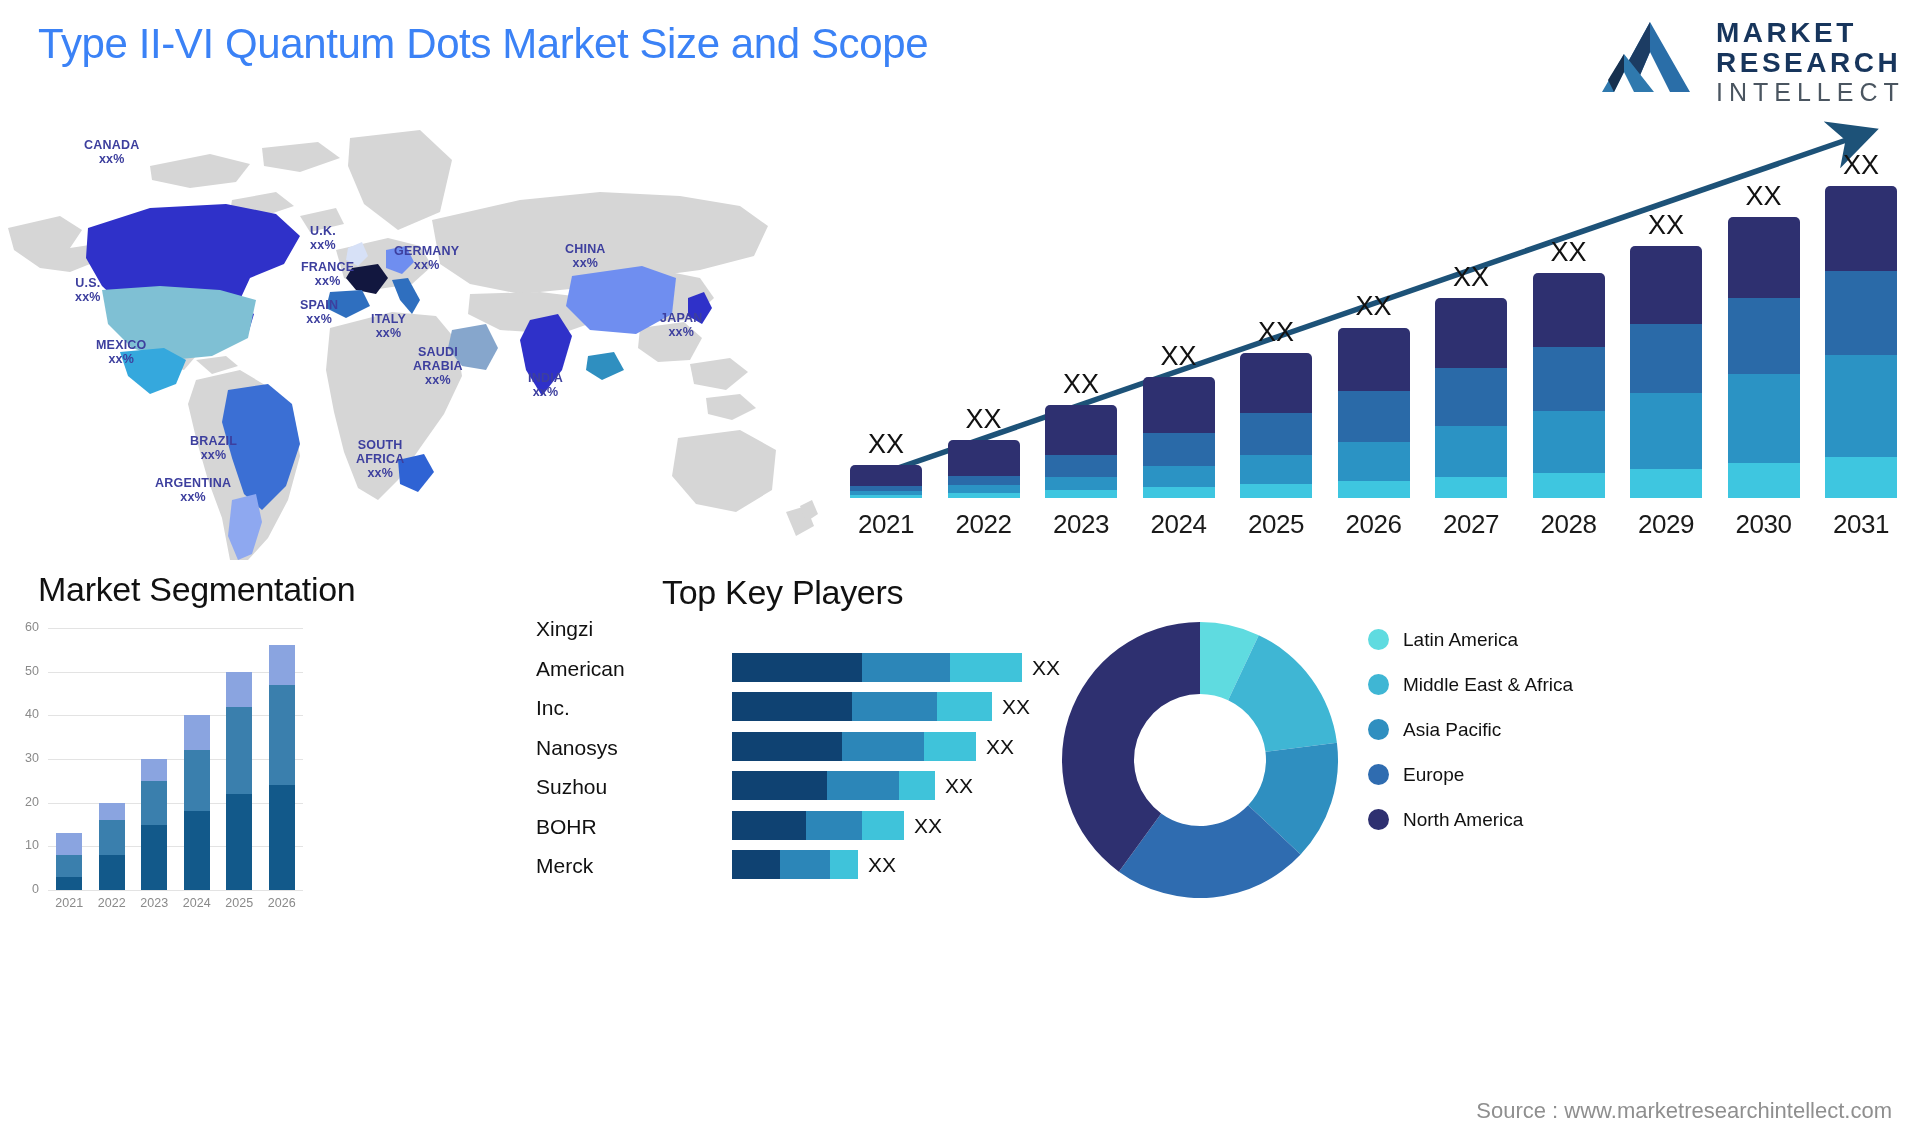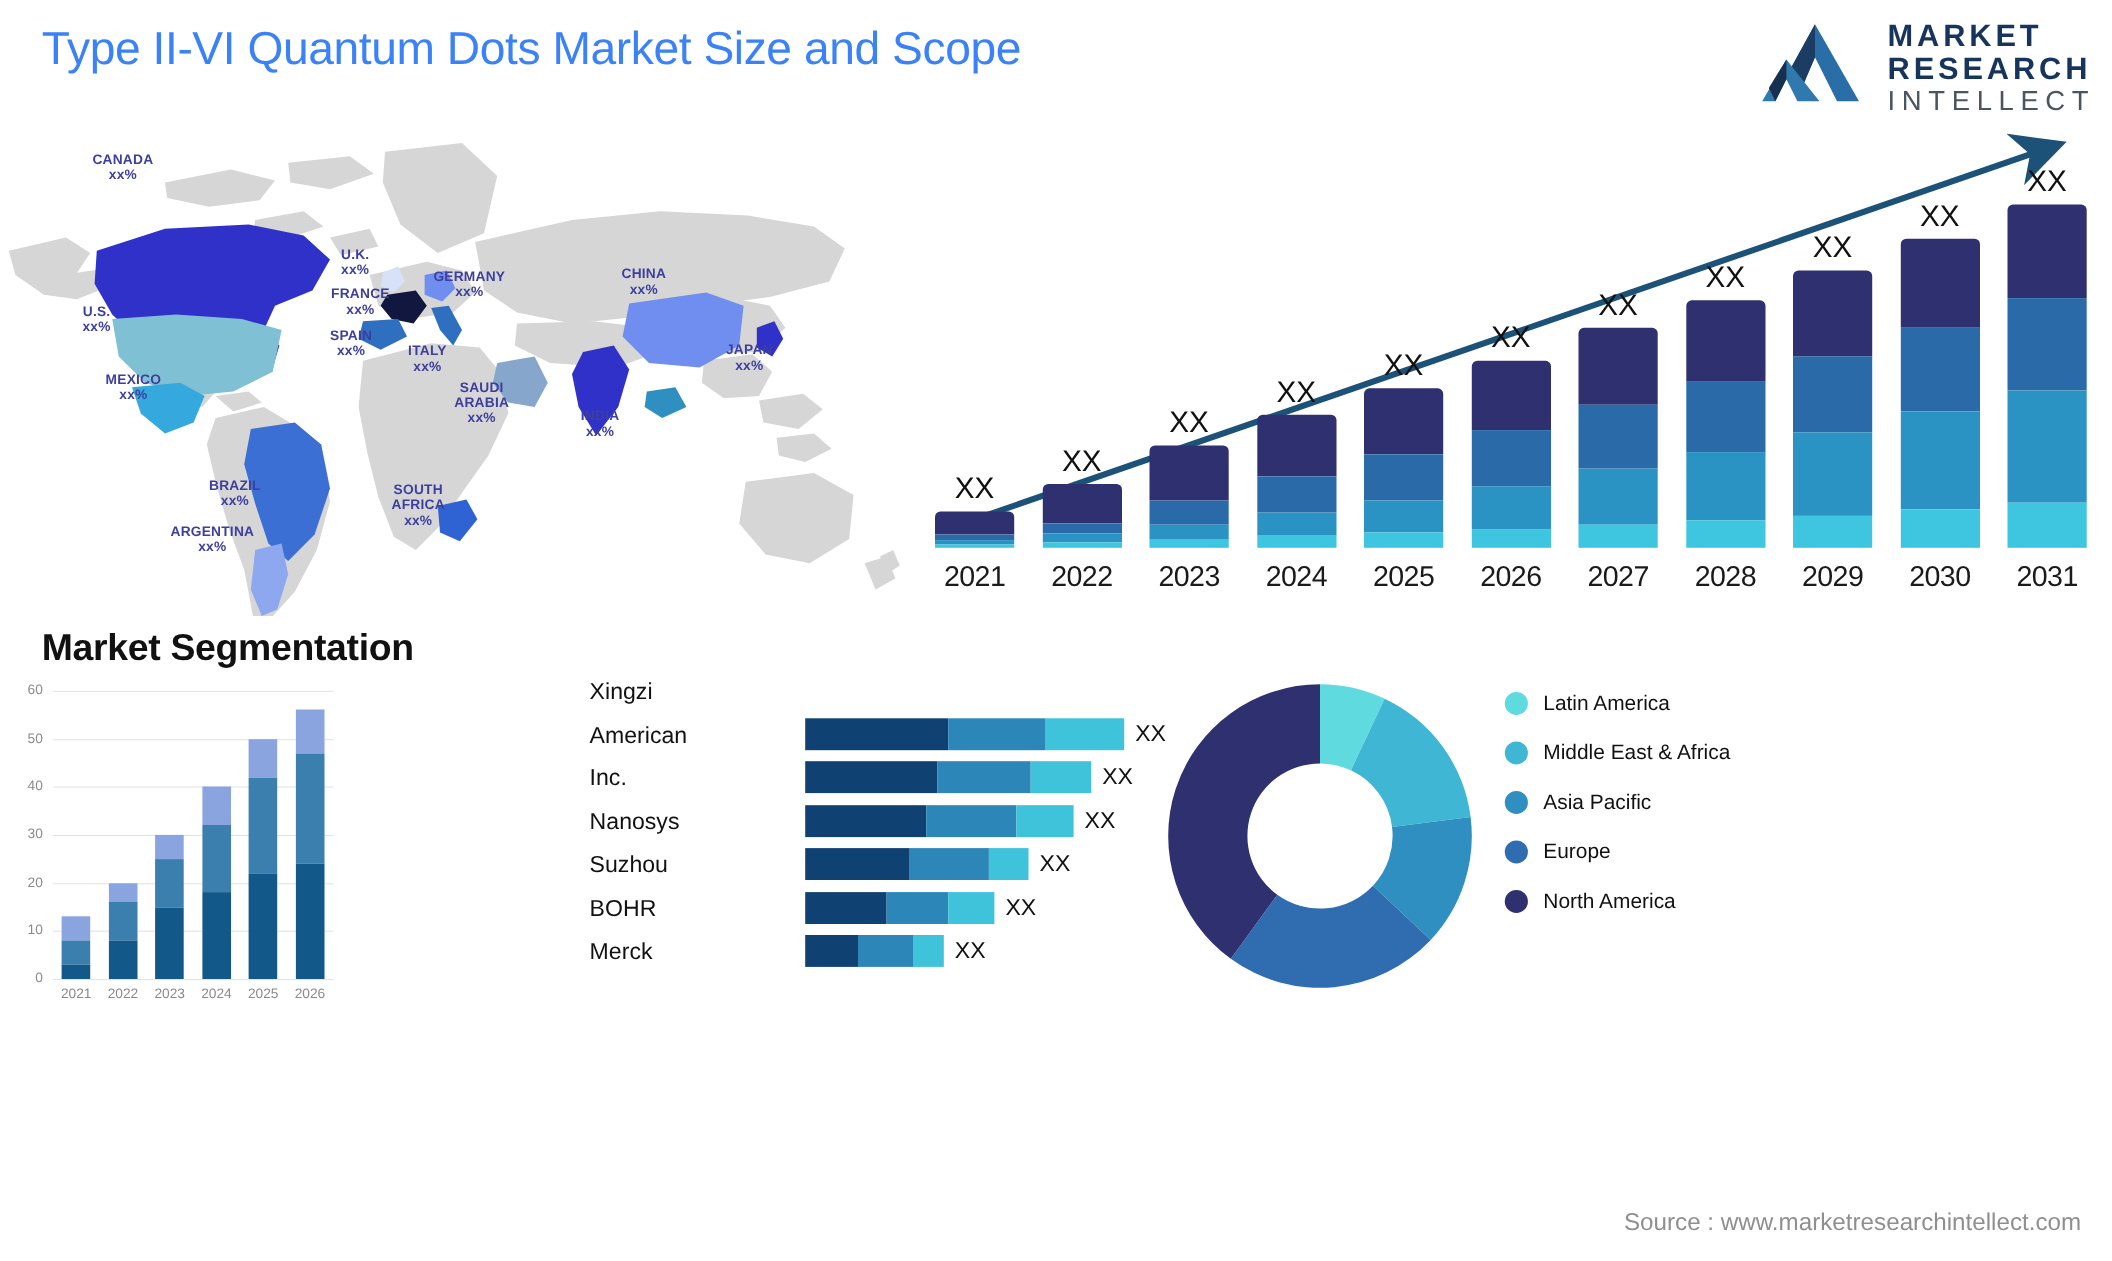--- a/index.html
+++ b/index.html
@@ -52,21 +52,21 @@
     position: absolute; width: 72px; text-align: center;
     font-size: 27px; color: #111; font-weight: 400;
   }
   .bar-year {
     position: absolute; bottom: 10px; width: 72px; text-align: center;
     font-size: 26px; color: #1a1a1a; letter-spacing: -0.5px;
   }
 
   
   .sec-title {
-    position: absolute; font-size: 34px; color: #111; font-weight: 700;
+    position: absolute; font-size: 34px; color: #111; font-weight: 400;
     letter-spacing: -0.3px; white-space: nowrap;
   }
 
   
   #seg-panel { position: absolute; left: 6px; top: 610px; width: 500px; height: 300px; }
   #seg-plot { position: absolute; left: 42px; top: 18px; width: 255px; height: 262px; }
   .seg-grid { position: absolute; left: 0; width: 255px; height: 1px; background: #e3e3e3; }
   .seg-ytick {
     position: absolute; right: 264px; width: 36px; text-align: right;
     font-size: 12.5px; color: #8a8a8a;
@@ -352,20 +352,21 @@
         <div class="seg-xtick" style="left: 170.25px; top: 268px;">2025</div>
         <div class="seg-bar" style="left: 220.75px; height: 244.533px;">
           <div class="s" style="background: rgb(138, 164, 224); height: 16.0714%;"></div>
           <div class="s" style="background: rgb(58, 127, 173); height: 41.0714%;"></div>
           <div class="s" style="background: rgb(18, 89, 138); height: 42.8571%;"></div>
         </div>
         <div class="seg-xtick" style="left: 212.75px; top: 268px;">2026</div>
       </div>
   </div>
 
+  <div class="sec-title" style="left:662px; top:573px;">Top Key Players</div>
   <div id="players-panel">
       <div class="pl-name" style="top: 42px;">Xingzi</div>
       <div class="pl-name" style="top: 81.5px;">American</div>
       <div class="pl-name" style="top: 121px;">Inc.</div>
       <div class="pl-name" style="top: 160.5px;">Nanosys</div>
       <div class="pl-name" style="top: 200px; text-align: center;">Suzhou</div>
       <div class="pl-name" style="top: 239.5px;">BOHR</div>
       <div class="pl-name" style="top: 279px;">Merck</div>
       <div class="pl-bar" style="left: 212px; top: 77.5px;">
         <div class="p" style="width: 130px; background: rgb(15, 66, 114);"></div>

